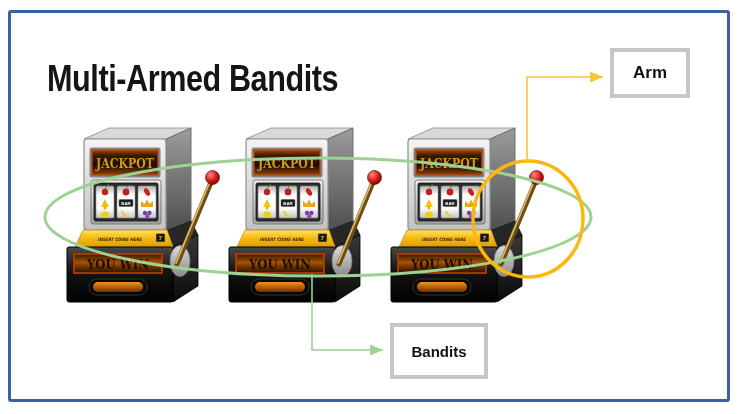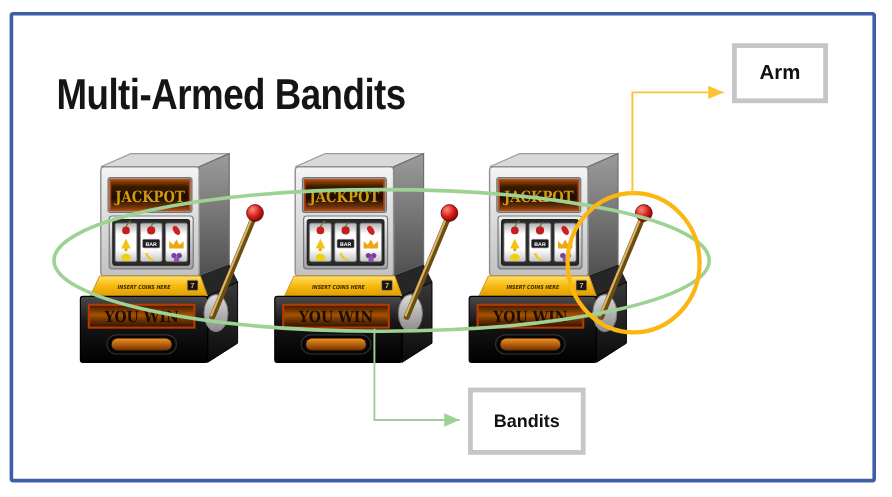--- a/index.html
+++ b/index.html
@@ -17,21 +17,21 @@
     font-size:36px;font-weight:bold;color:#151515;
     letter-spacing:-0.5px;transform:scaleX(0.85);transform-origin:0 0;
     white-space:nowrap;
   }
   .scene{position:absolute;left:0;top:0;width:743px;height:414px;}
   .label-box{
     position:absolute;display:flex;align-items:center;justify-content:center;
     box-sizing:border-box;background:#ffffff;border:4px solid #c6c6c6;
     font-weight:bold;color:#111111;
   }
-  .label-box.arm{left:610px;top:36px;width:80px;height:50px;font-size:17px;}
+  .label-box.arm{left:610px;top:48px;width:80px;height:50px;font-size:17px;}
   .label-box.bandits{left:390px;top:323px;width:98px;height:56px;font-size:15px;}
   .slot-text{font-family:"DejaVu Serif","Liberation Serif",serif;font-weight:bold;}
   .strip-text{font-family:"DejaVu Sans",sans-serif;font-style:italic;font-weight:bold;}
 </style>
 </head>
 <body>
 
 <div class="stage">
   <div class="frame"></div>
 

